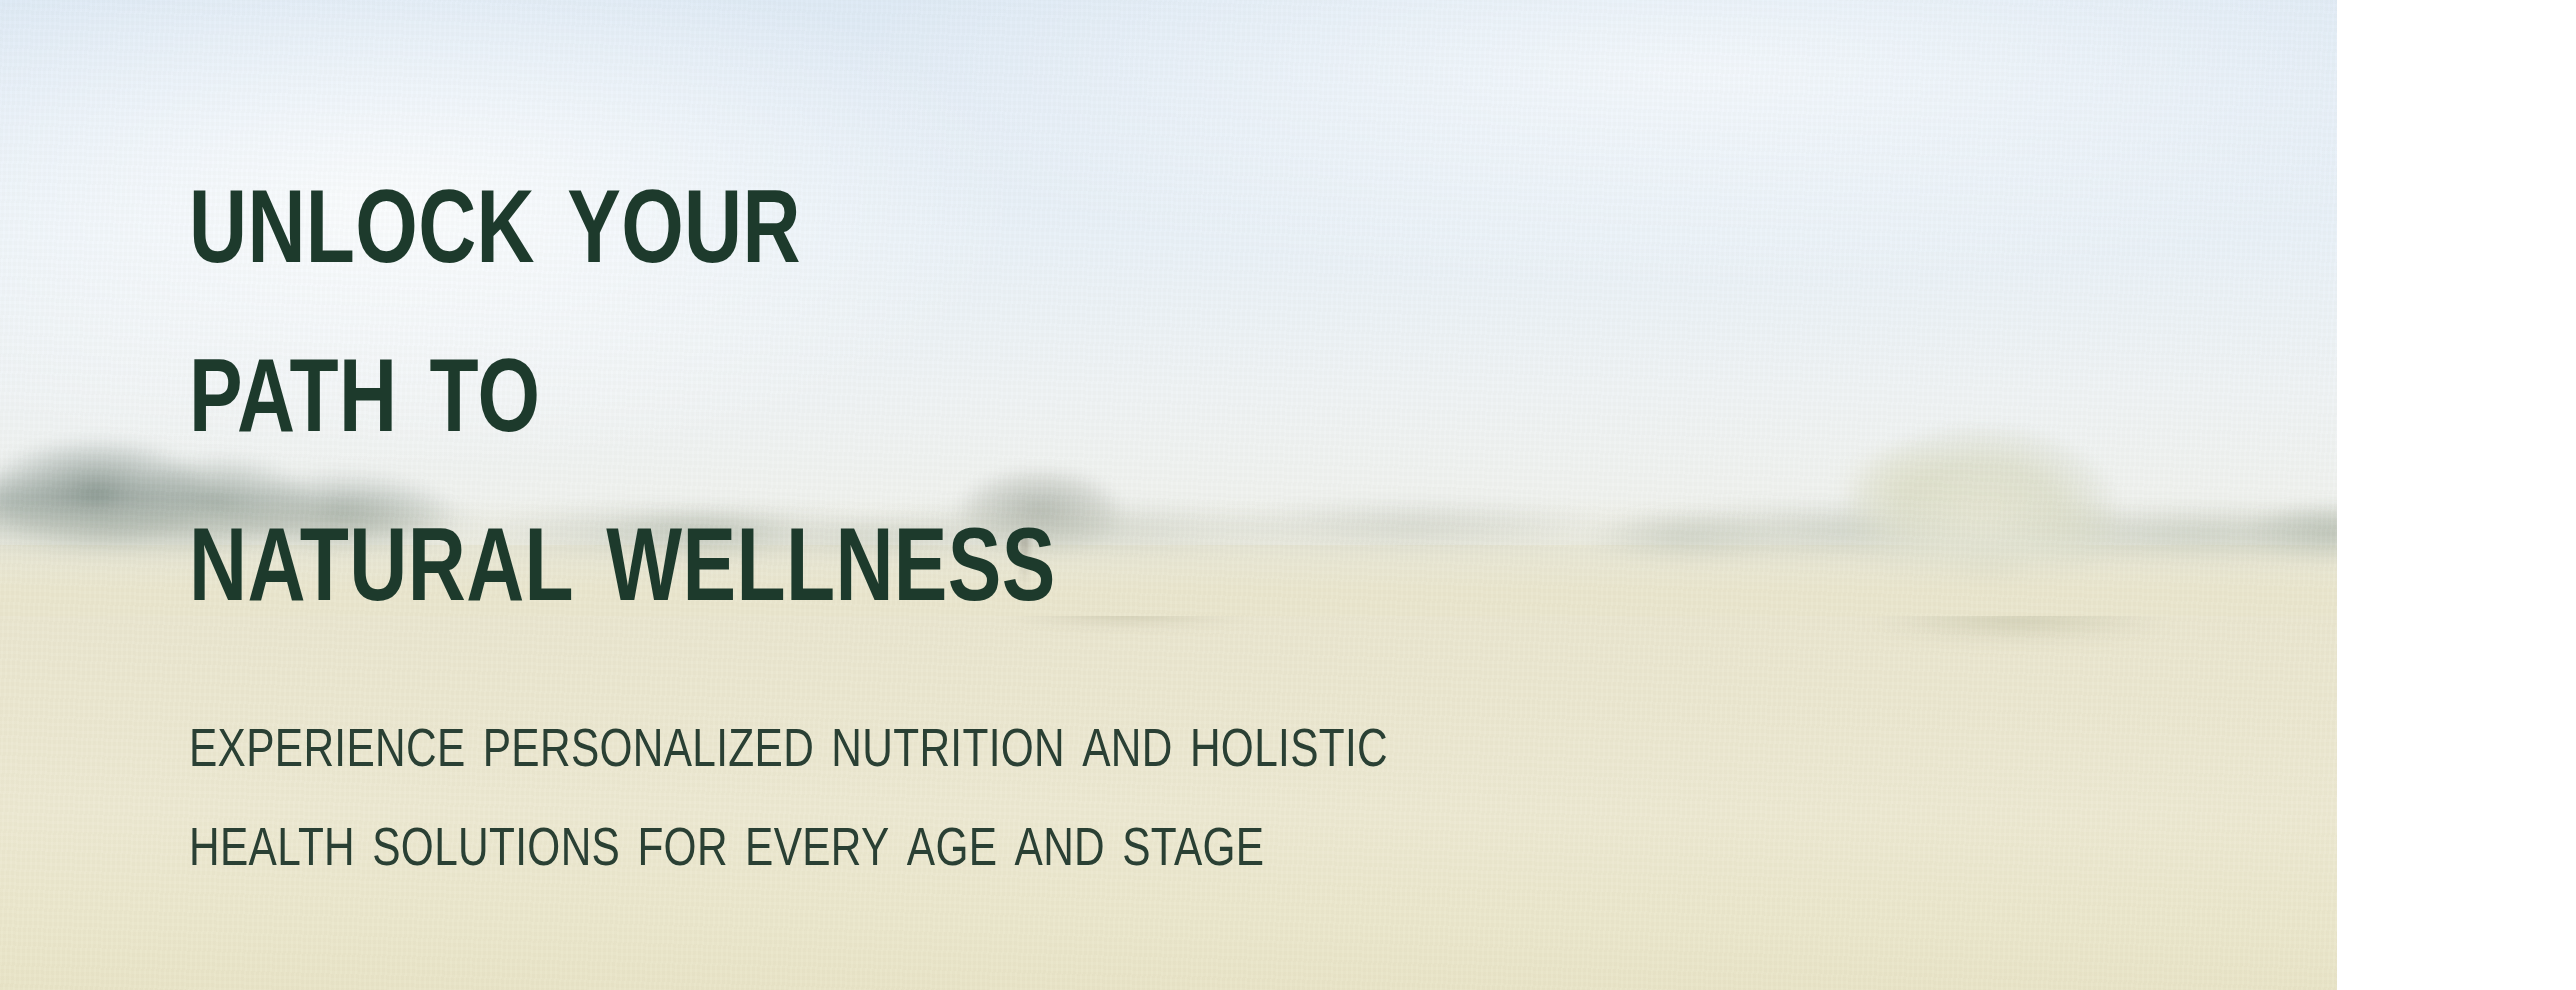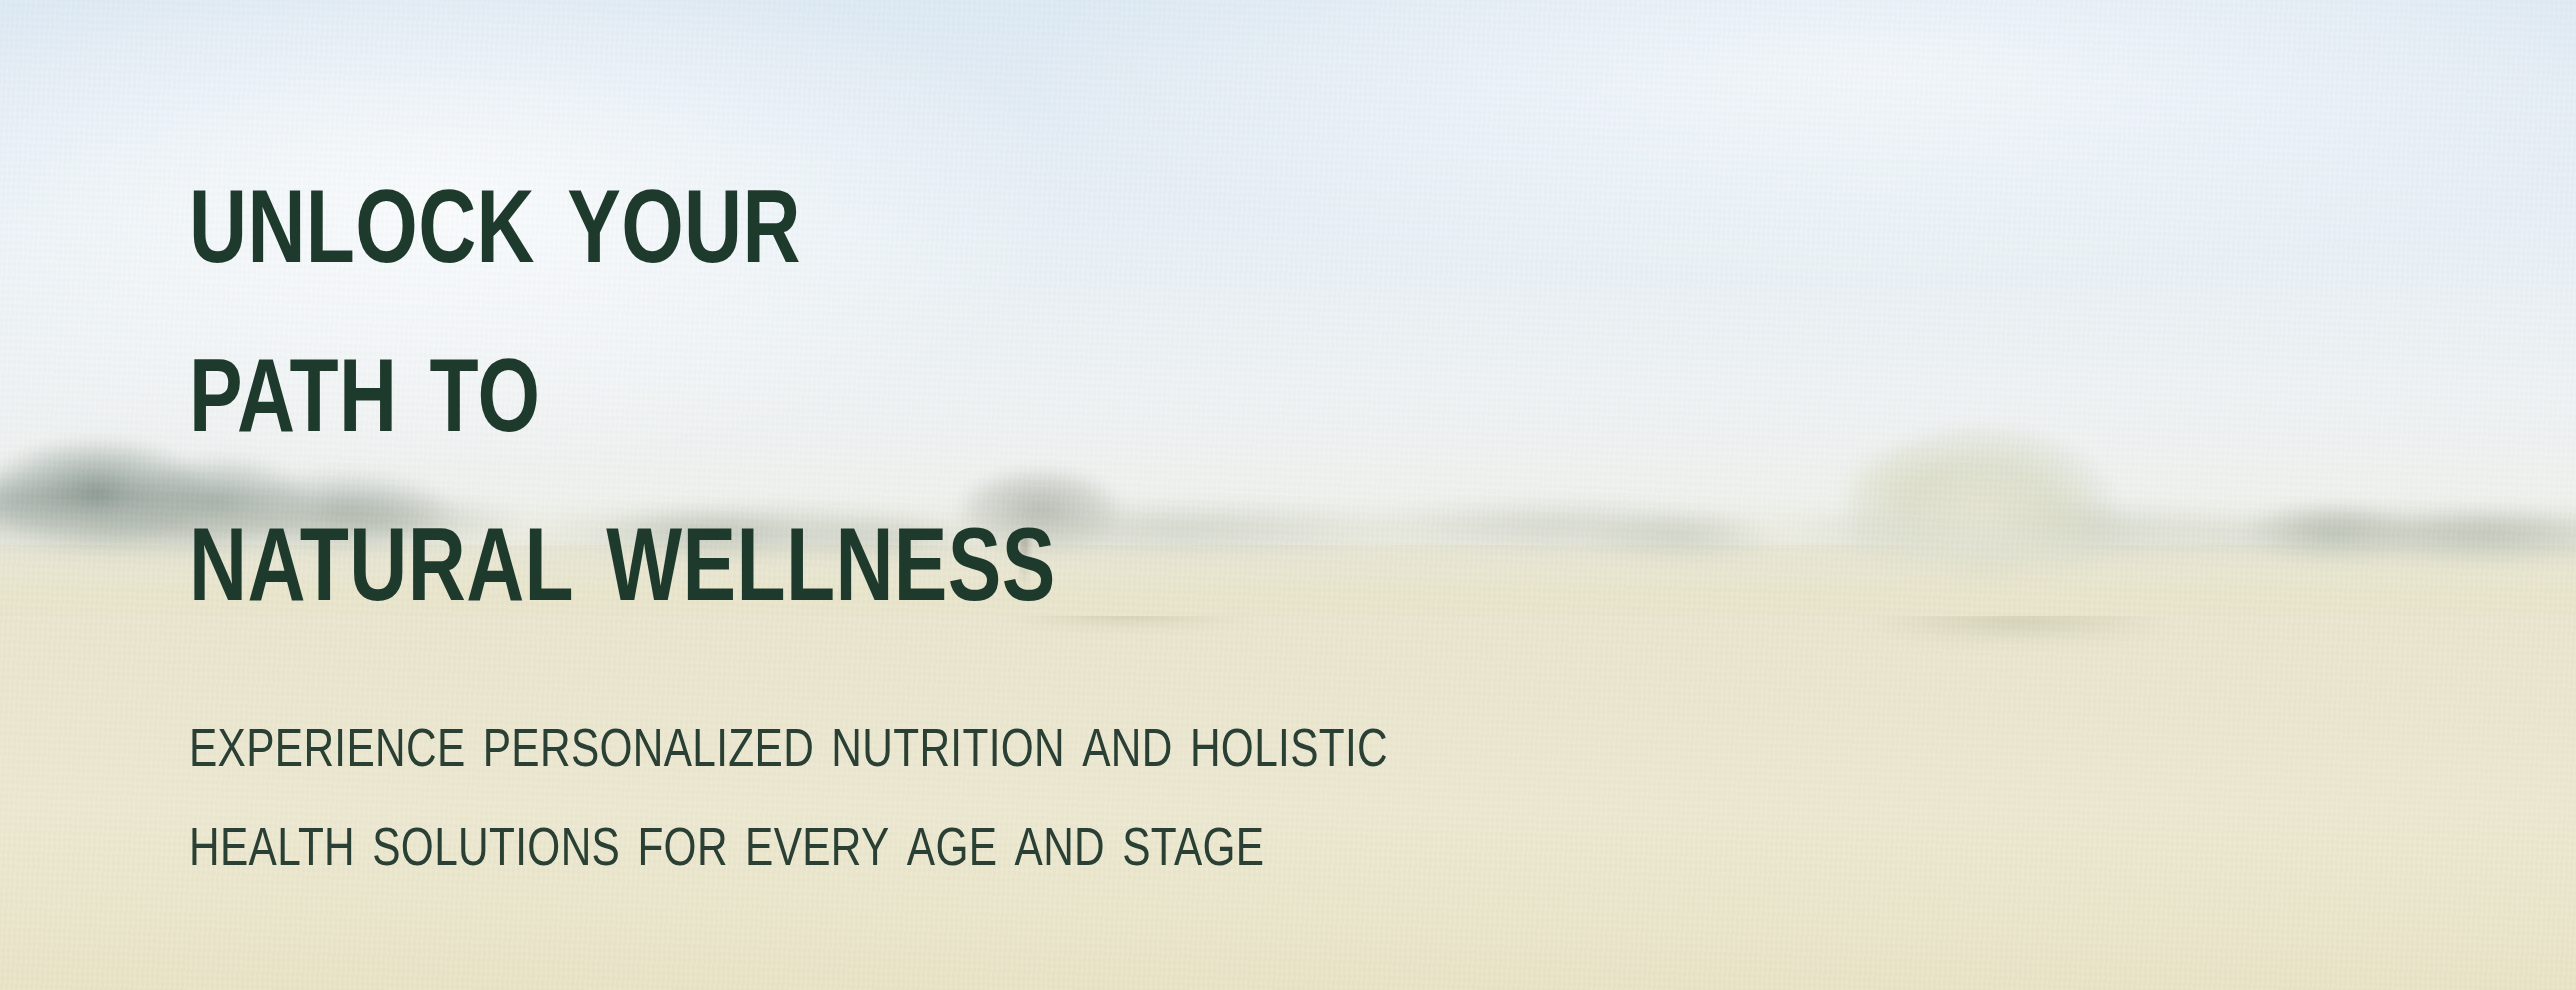--- a/index.html
+++ b/index.html
@@ -4,24 +4,25 @@
 <title>Hero Banner</title>
 <style>
   html, body {
     margin: 0;
     padding: 0;
     background: #ffffff;
   }
 
   .hero {
     position: relative;
-    width: 2576px;
+    width: 2297px;
     height: 990px;
     overflow: hidden;
     font-family: "Liberation Sans", sans-serif;
+    padding-left: 40px;
   }
 
   
   .bg {
     position: absolute;
     inset: 0;
     overflow: hidden;
   }
 
   

